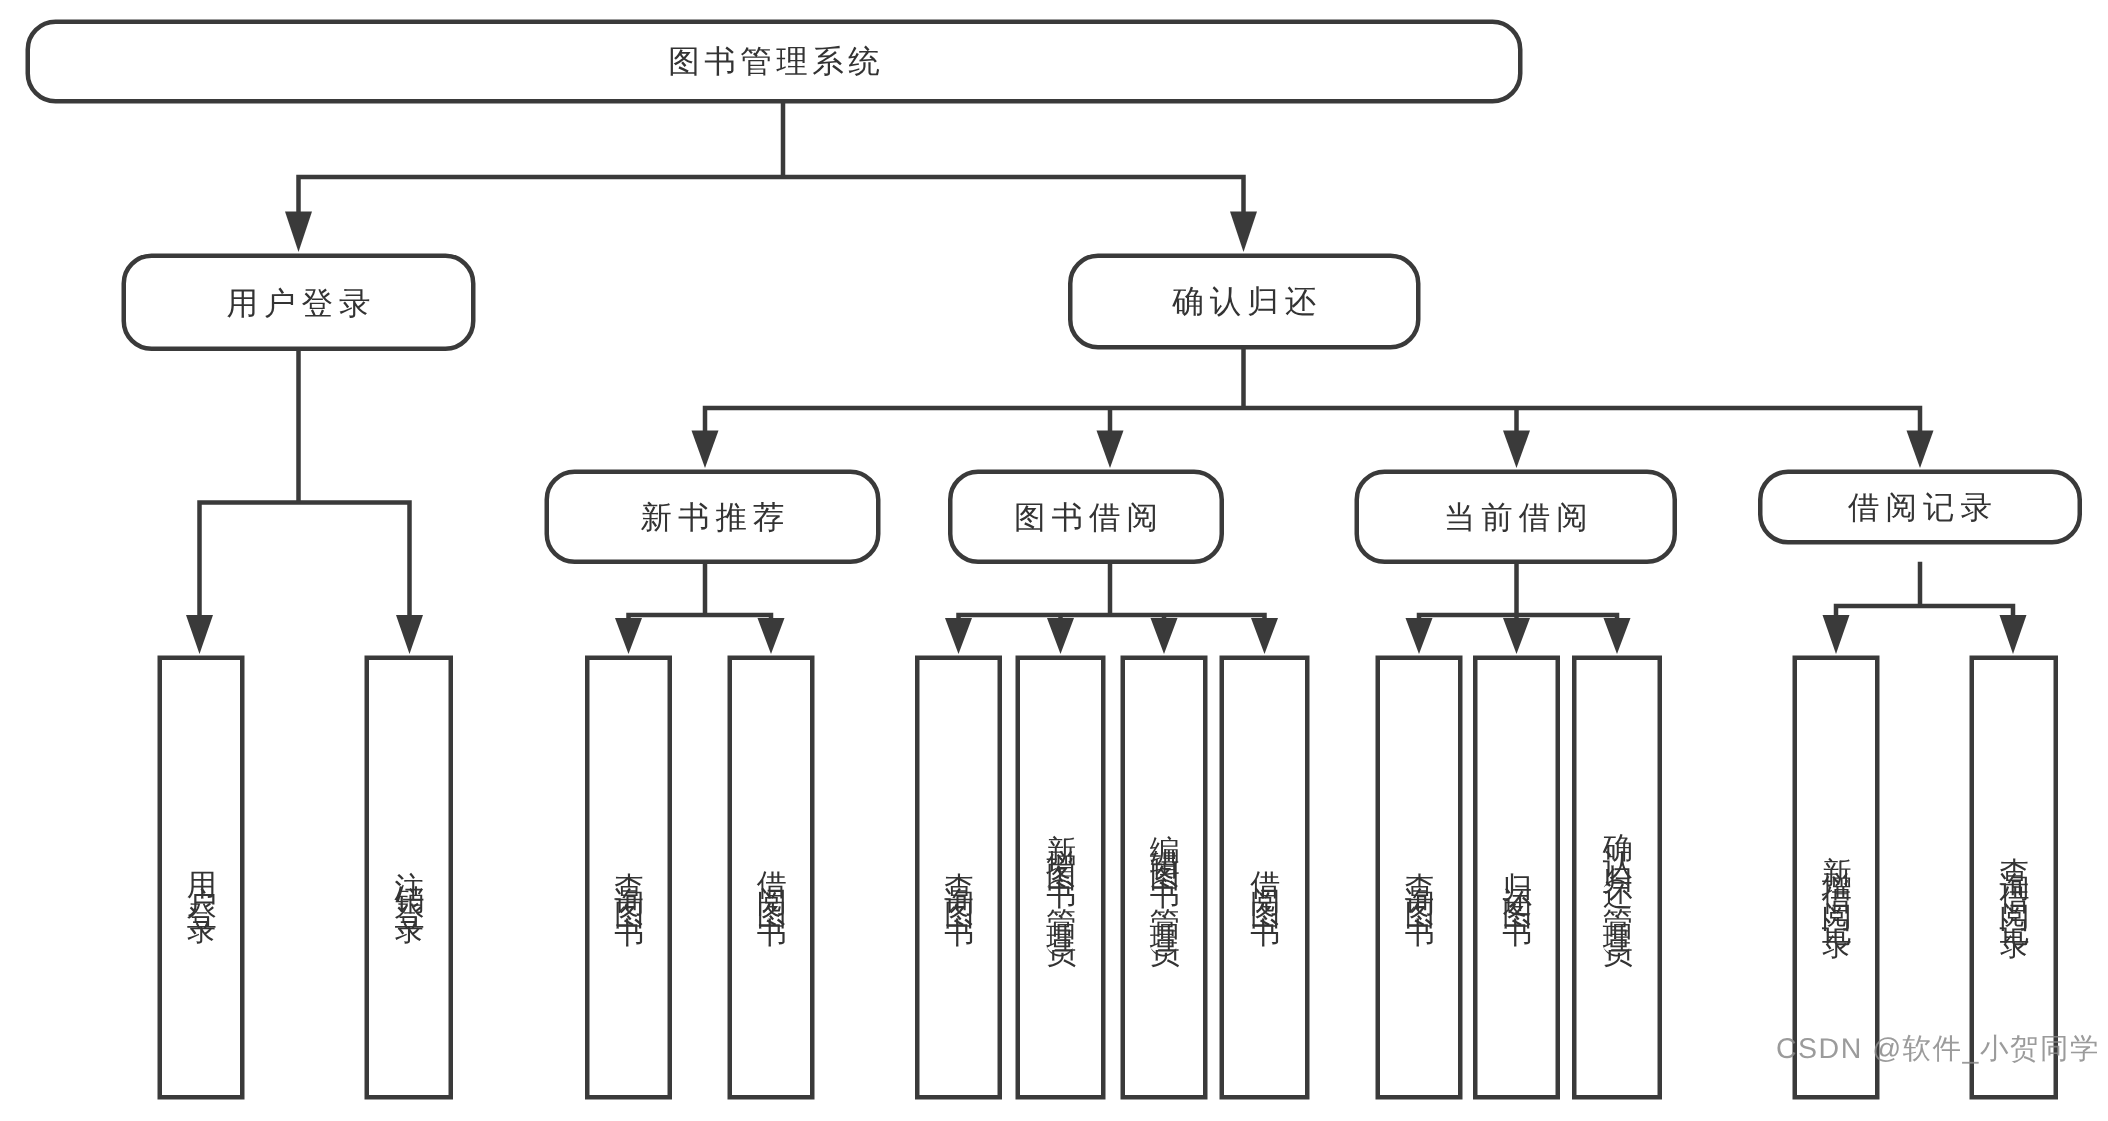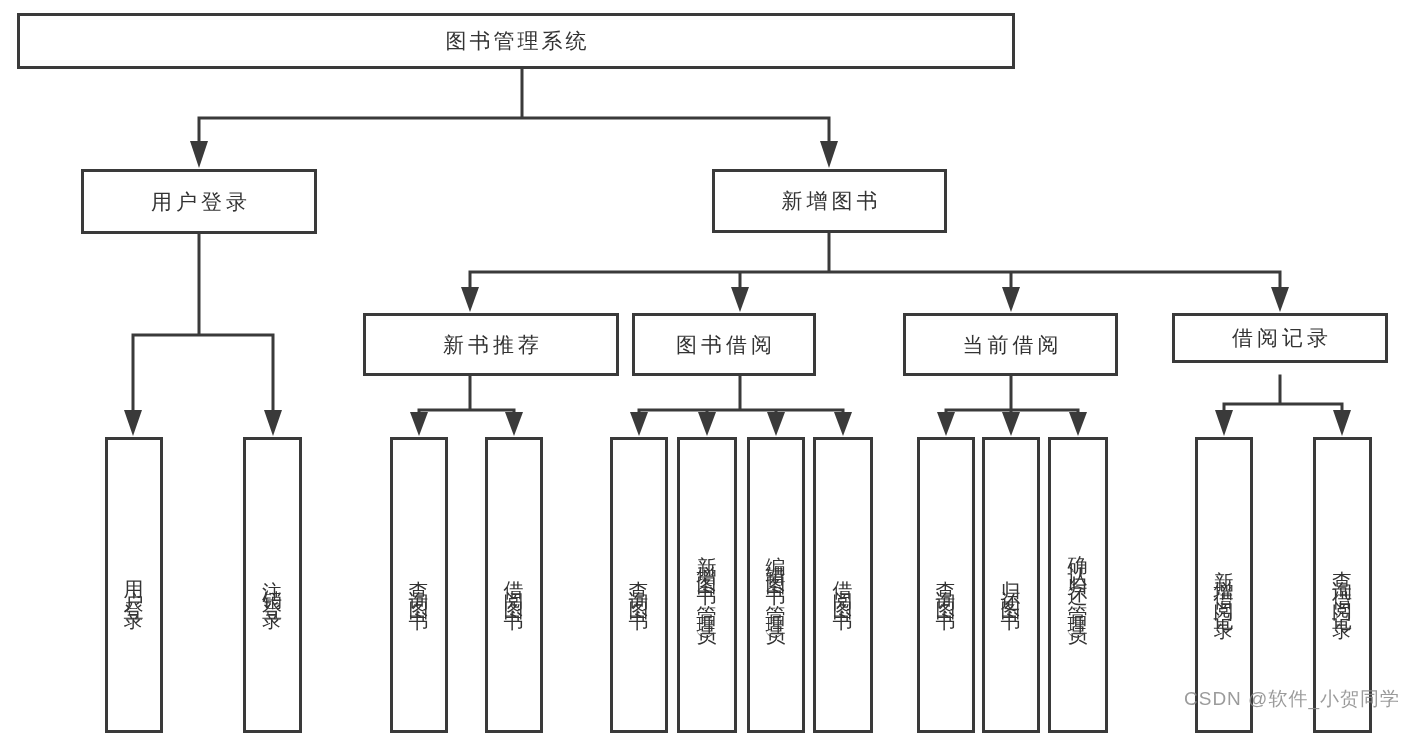--- a/index.html
+++ b/index.html
@@ -26,20 +26,21 @@
     align-items: center;
     justify-content: center;
     color: #333333;
     z-index: 2;
   }
   .node.h {
     font-size: 21px;
     letter-spacing: 4px;
     text-indent: 4px;
     white-space: nowrap;
+    border-radius: 20px;
   }
   .node.root { font-size: 21px; letter-spacing: 3px; text-indent: 3px; }
   .node.v {
     font-size: 20px;
     writing-mode: vertical-rl;
     text-orientation: mixed;
     letter-spacing: 10px;
     line-height: 1.1;
   }
   .watermark {
@@ -101,23 +102,23 @@
       <polygon points="1069,412 1087,412 1078,436"></polygon>
 
       <polygon points="1215,410 1233,410 1224,436"></polygon>
       <polygon points="1333,410 1351,410 1342,436"></polygon>
     </g>
   </svg>
 
   <div class="node h root" style="left:17px; top:13px; width:998px; height:56px;">图书管理系统</div>
 
   <div class="node h" style="left:81px; top:169px; width:236px; height:65px;">用户登录</div>
-  <div class="node h" style="left:712px; top:169px; width:235px; height:64px;">新增图书</div>
+  <div class="node h" style="left:712px; top:169px; width:235px; height:64px;">确认归还</div>
 
-  <div class="node h" style="left:363px; top:313px; width:256px; height:63px;">新书推荐</div>
+  <div class="node h" style="left:363px; top:313px; width:224px; height:63px;">新书推荐</div>
   <div class="node h" style="left:632px; top:313px; width:184px; height:63px;">图书借阅</div>
   <div class="node h" style="left:903px; top:313px; width:215px; height:63px;text-align:center;">当前借阅</div>
   <div class="node h" style="left:1172px; top:313px; width:216px; height:50px;">借阅记录</div>
 
   <div class="node v" style="left:105px; top:437px; width:58px; height:296px;">用户登录</div>
   <div class="node v" style="left:243px; top:437px; width:59px; height:296px;">注销登录</div>
 
   <div class="node v" style="left:390px; top:437px; width:58px; height:296px;">查询图书</div>
   <div class="node v" style="left:485px; top:437px; width:58px; height:296px;">借阅图书</div>
 

